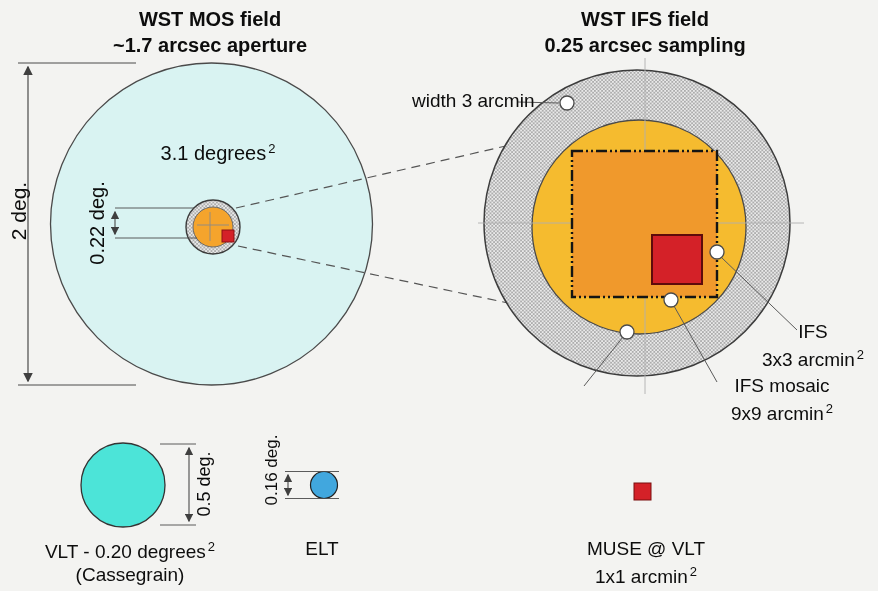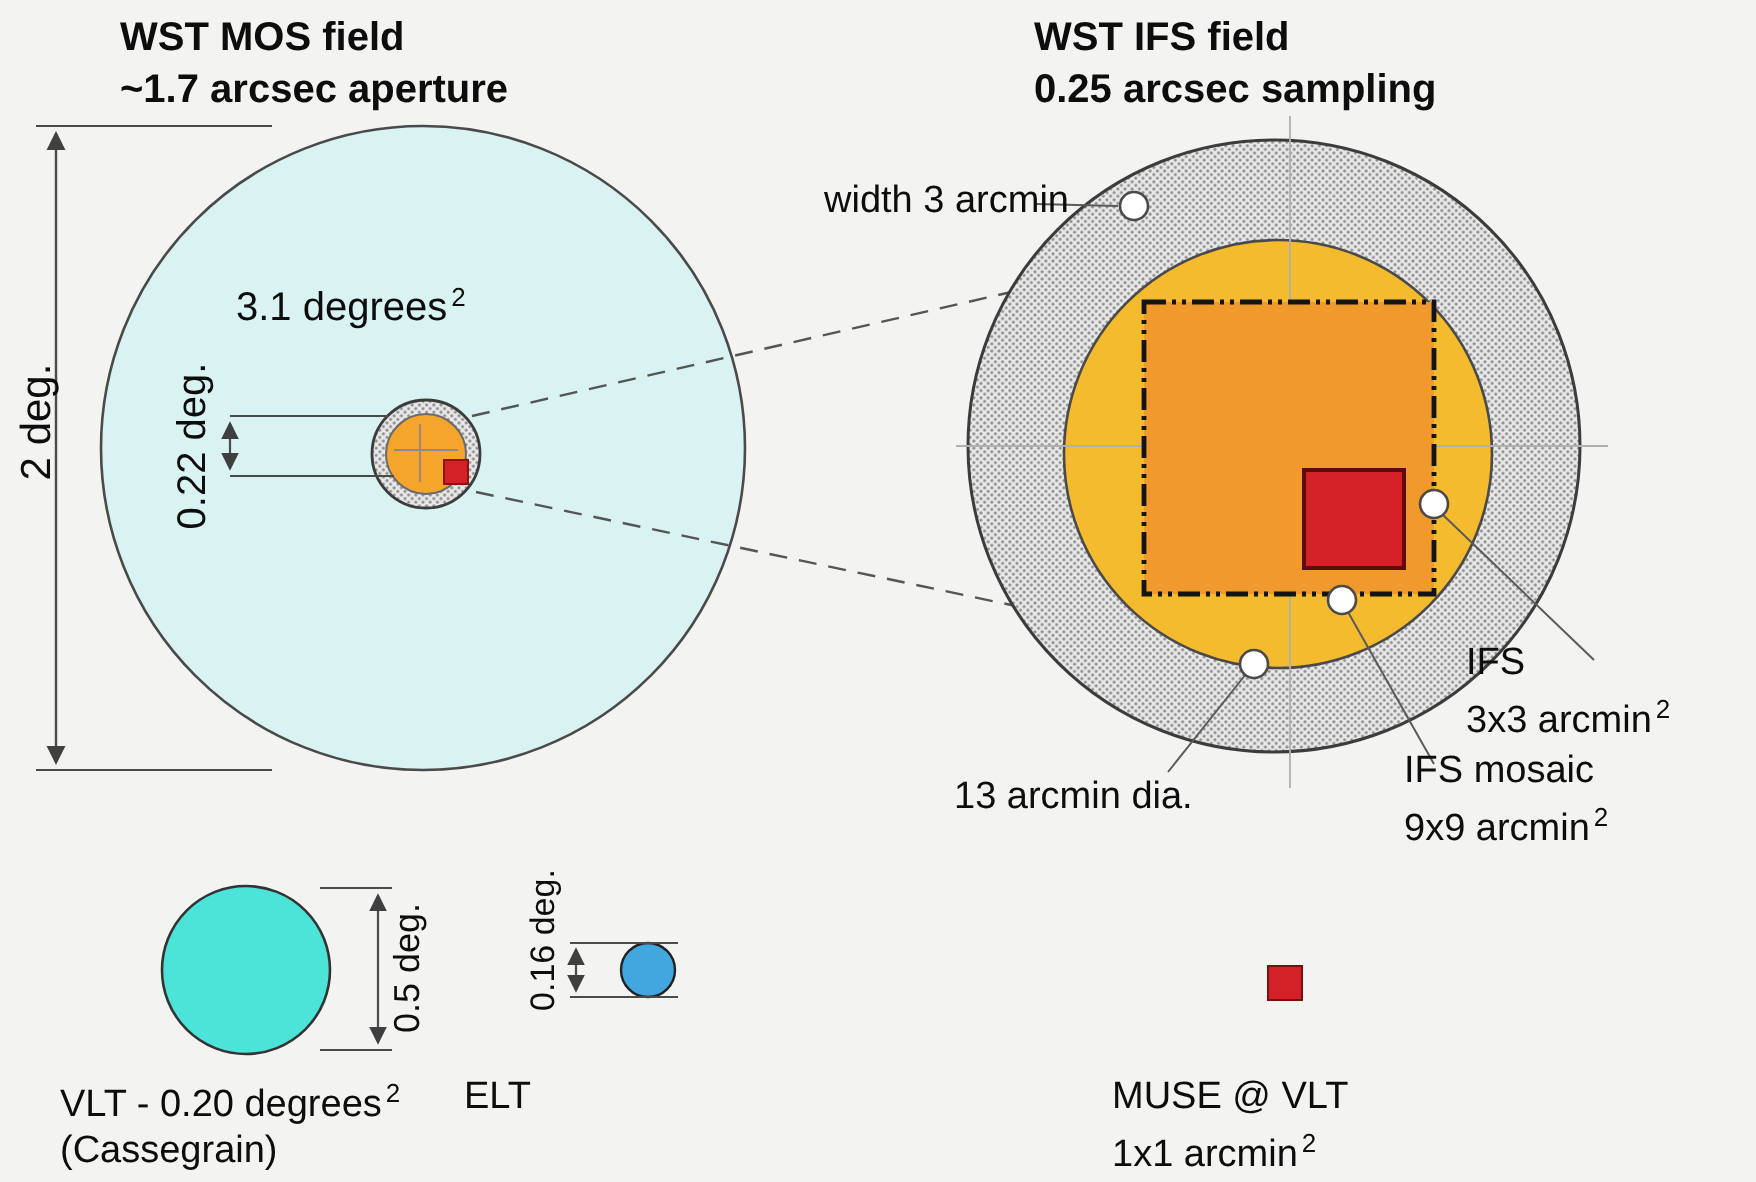--- a/index.html
+++ b/index.html
@@ -22,21 +22,21 @@
   body{
     background:var(--bg);
     font-family:"Liberation Sans","DejaVu Sans",sans-serif;
     color:var(--text);
     position:relative;
     overflow:hidden;
   }
   .stage{position:absolute;left:0;top:0;width:878px;height:591px;}
   svg.layer{position:absolute;left:0;top:0;z-index:1;}
   .txt{position:absolute;z-index:3;white-space:nowrap;}
-  .center{text-align:left;}
+  .center{text-align:center;}
   .title{font-weight:bold;font-size:20px;line-height:26px;}
   .lbl{font-size:19px;line-height:23px;}
   .big{font-size:20px;}
   .vlabel{
     position:absolute;z-index:3;white-space:nowrap;
     transform:translate(-50%,-50%) rotate(-90deg);
   }
   .sup{font-size:13px;vertical-align:7px;margin-left:2px;}
 </style>
 </head>
@@ -103,38 +103,37 @@
     <line x1="288" y1="475" x2="288" y2="495" stroke="#4a4a4a" stroke-width="1.1" marker-start="url(#ah)" marker-end="url(#ah)"></line>
 
     <rect x="634" y="483" width="17" height="17" style="fill:var(--red)" stroke="#7a0f0f" stroke-width="1"></rect>
   </svg>
 
   <div class="txt title center" style="left:60px;top:6px;width:300px;">
     <div>WST MOS field</div>
     <div>~1.7 arcsec aperture</div>
   </div>
 
-  <div class="txt title center" style="left:517px;top:6px;width:300px;">
+  <div class="txt title center" style="left:495px;top:6px;width:300px;">
     <div>WST IFS field</div>
     <div>0.25 arcsec sampling</div>
   </div>
 
   <div class="txt big center" style="left:118px;top:141px;width:200px;">
     <span>3.1 degrees</span><span class="sup">2</span>
   </div>
 
   <div class="vlabel" style="left:19px;top:211px;font-size:21px;">2 deg.</div>
   <div class="vlabel" style="left:97px;top:223px;font-size:20px;">0.22 deg.</div>
 
   <div class="txt lbl" style="left:412px;top:89px;">
     <div>width 3 arcmin</div>
   </div>
 
   <div class="txt lbl center" style="left:477px;top:387px;width:160px;">
-    <div>13 arcmin dia.</div>
   </div>
 
   <div class="txt lbl center" style="left:733px;top:320px;width:160px;">
     <div>IFS</div>
     <div>
       <span>3x3 arcmin</span><span class="sup">2</span>
     </div>
   </div>
 
   <div class="txt lbl center" style="left:702px;top:374px;width:160px;">

